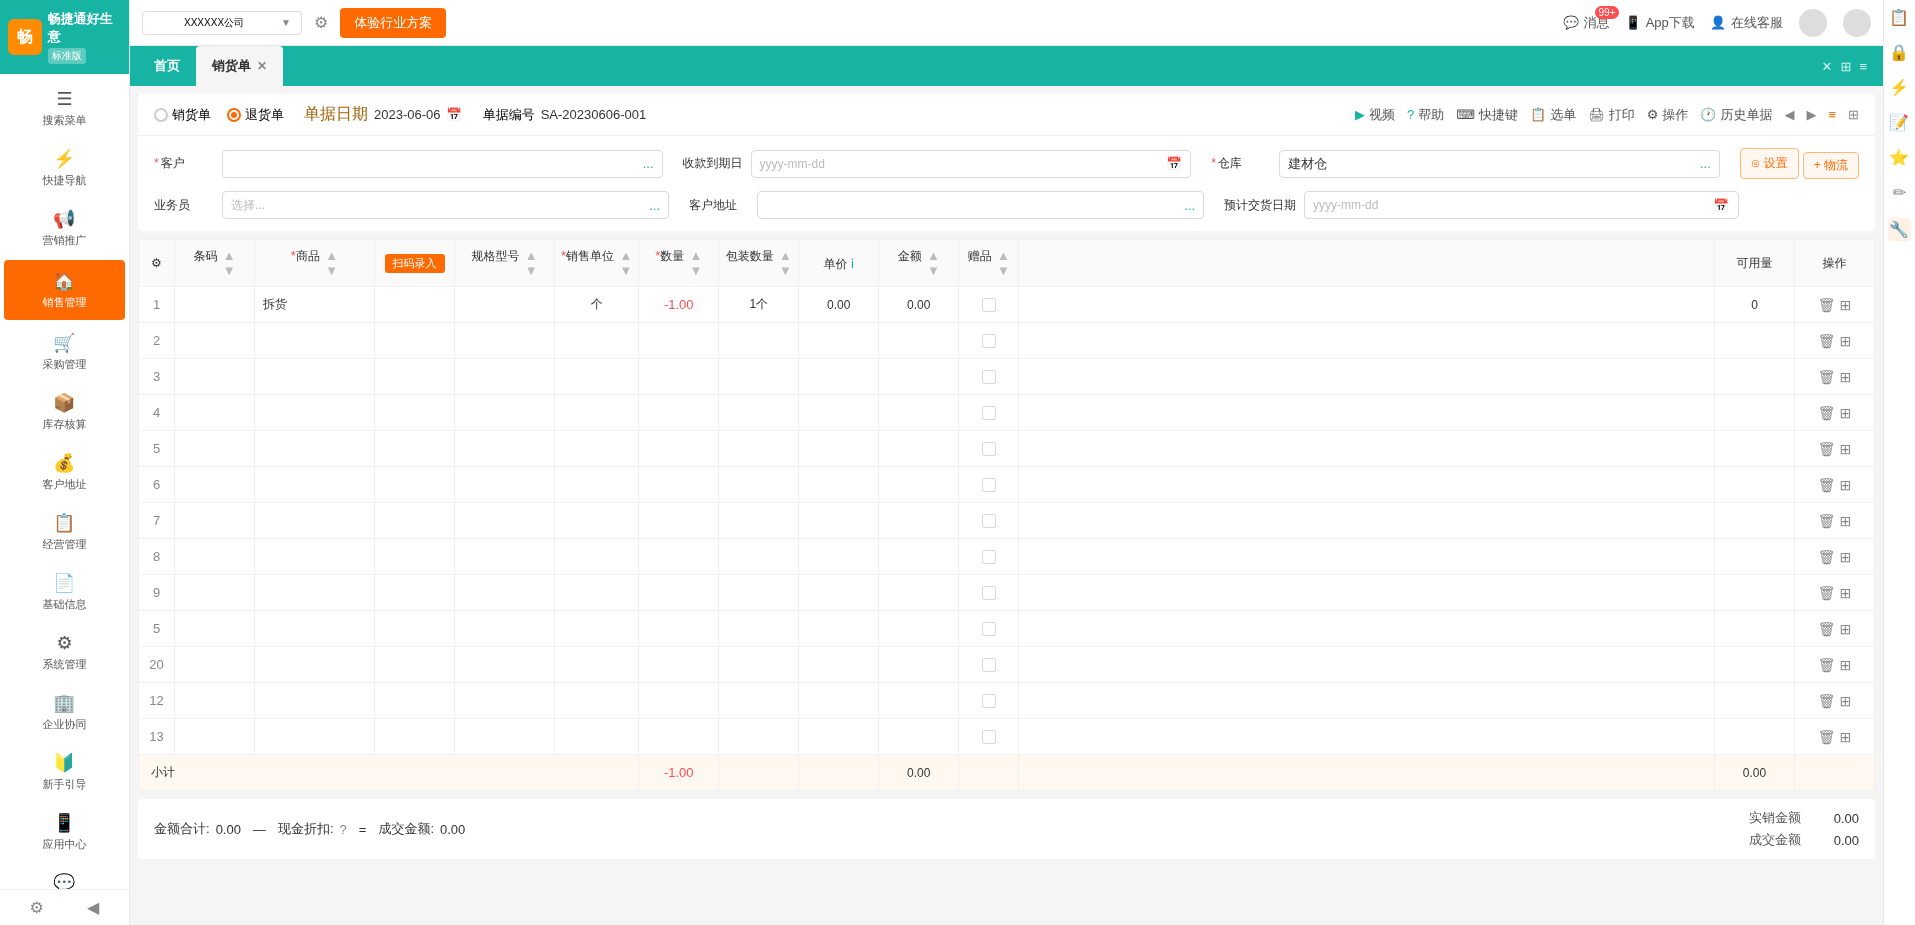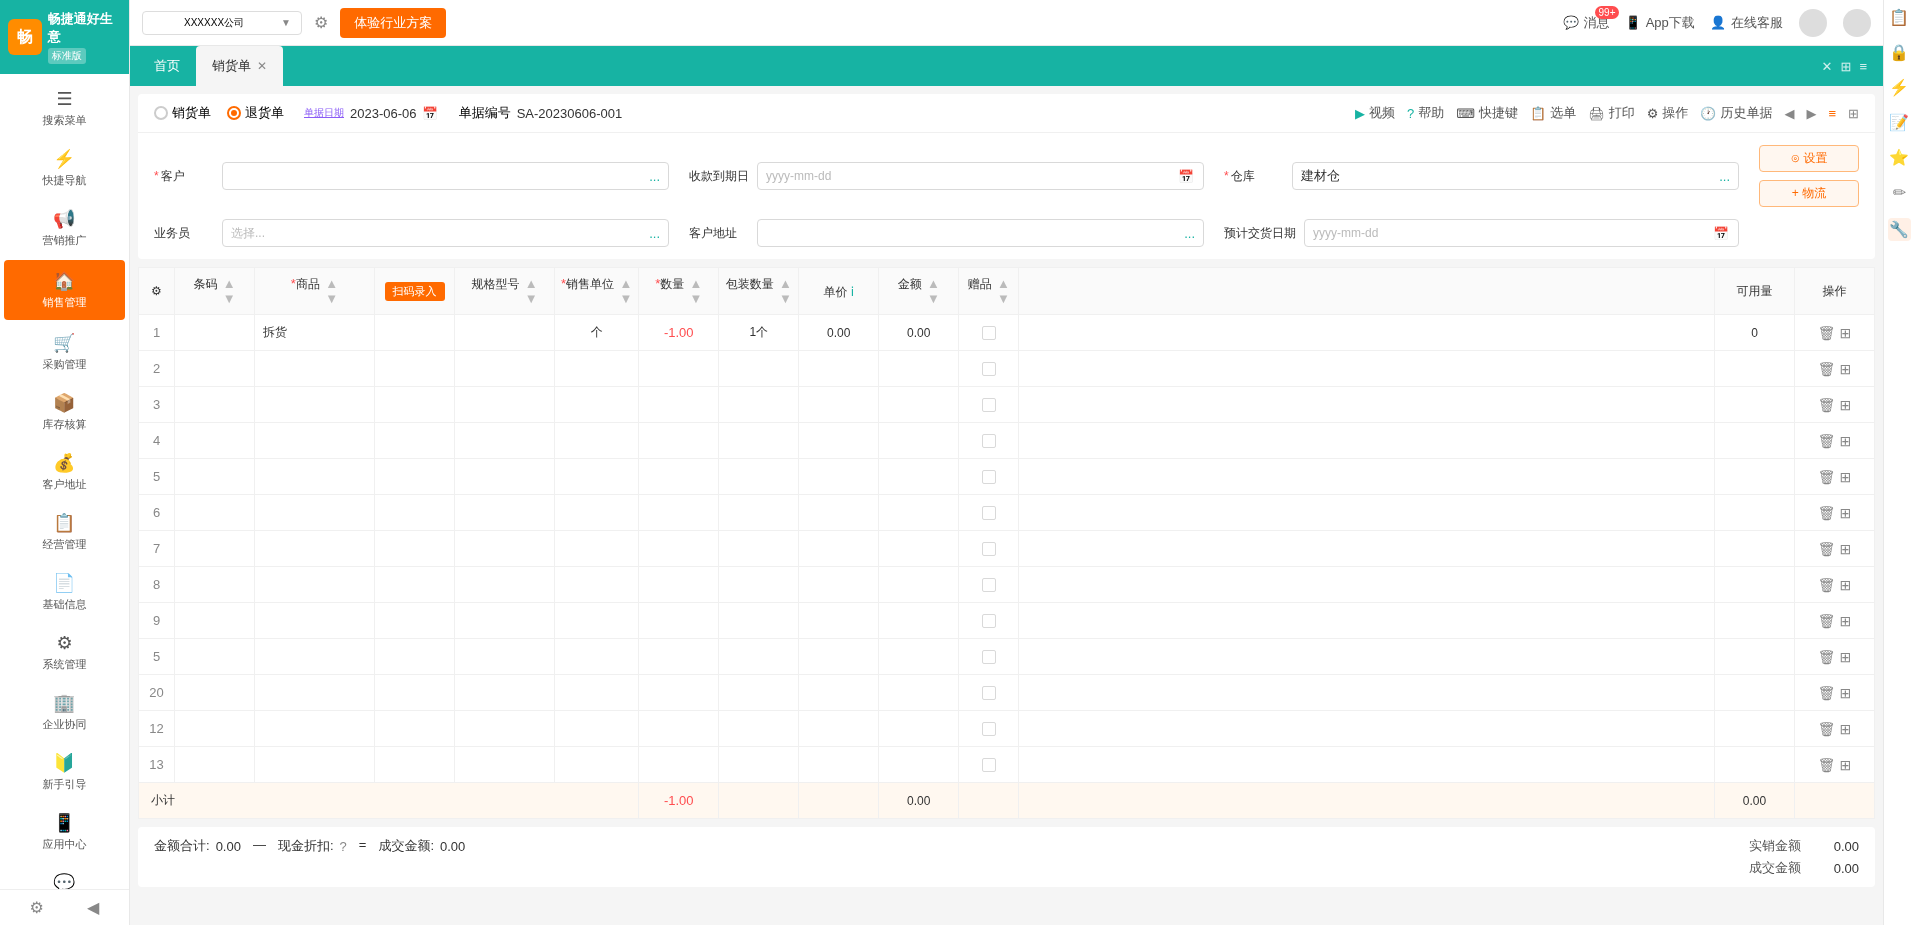--- a/index.html
+++ b/index.html
@@ -31,38 +31,38 @@
     .settings-icon-btn { color: #888; cursor: pointer; font-size: 16px; }
     .trial-btn { background: #ff6a00; color: white; border: none; border-radius: 4px; padding: 6px 14px; cursor: pointer; font-size: 13px; }
     .header-spacer { flex: 1; }
     .header-actions { display: flex; align-items: center; gap: 16px; }
     .header-action-item { display: flex; align-items: center; gap: 4px; color: #555; cursor: pointer; font-size: 12px; position: relative; }
     .badge { position: absolute; top: -8px; right: -10px; background: #ff4d4f; color: white; border-radius: 10px; padding: 1px 4px; font-size: 10px; }
     .avatar { width: 28px; height: 28px; background: #ddd; border-radius: 50%; }
 
     
     .tab-bar { height: 40px; background: #17b3a3; display: flex; align-items: center; padding: 0 8px; gap: 0; }
-    .tab-item { display: flex; align-items: center; gap: 6px; padding: 0 16px; height: 40px; cursor: pointer; color: rgba(255,255,255,0.8); font-size: 13px; }
+    .tab-item { display: flex; align-items: center; gap: 6px; padding: 0 16px; height: 40px; cursor: pointer; color: rgba(255,255,255,0.8); font-size: 13px; font-weight: bold; }
     .tab-item.active { background: #f5f5f5; color: #333; border-radius: 4px 4px 0 0; }
     .tab-item .tab-close { font-size: 12px; color: #888; cursor: pointer; }
     .tab-home { color: white; }
 
     
     .content-area { flex: 1; background: #f5f5f5; overflow-y: auto; display: flex; flex-direction: column; }
     .form-container { background: white; margin: 8px; border-radius: 4px; flex-shrink: 0; }
 
     
     .form-header { padding: 10px 16px; display: flex; align-items: center; gap: 20px; border-bottom: 1px solid #f0f0f0; }
     .radio-group { display: flex; gap: 16px; align-items: center; }
     .radio-item { display: flex; align-items: center; gap: 4px; cursor: pointer; }
     .radio-circle { width: 14px; height: 14px; border: 2px solid #ccc; border-radius: 50%; display: flex; align-items: center; justify-content: center; }
     .radio-circle.active { border-color: #ff6a00; }
     .radio-dot { width: 6px; height: 6px; background: #ff6a00; border-radius: 50%; }
     .form-date { display: flex; align-items: center; gap: 6px; }
-    .form-date label { color: #8b5cf6; font-size: 10px; text-decoration: underline; }
+    .form-date label { color: #a16207; font-size: 16px; }
     .date-value { color: #333; font-weight: 500; }
     .calendar-icon { color: #17b3a3; cursor: pointer; }
     .form-no { display: flex; align-items: center; gap: 6px; }
     .form-no-value { color: #333; }
     .header-right-actions { margin-left: auto; display: flex; align-items: center; gap: 12px; }
     .action-link { display: flex; align-items: center; gap: 4px; color: #555; cursor: pointer; font-size: 12px; }
     .action-link .icon { color: #17b3a3; }
     .btn-setting { background: #fff7f0; border: 1px solid #ffb87a; color: #ff6a00; border-radius: 4px; padding: 4px 10px; cursor: pointer; font-size: 12px; }
     .btn-logistics { background: #fff7f0; border: 1px solid #ffb87a; color: #ff6a00; border-radius: 4px; padding: 4px 10px; cursor: pointer; font-size: 12px; margin-top: 4px; }
 
@@ -70,21 +70,21 @@
     .form-fields { padding: 12px 16px; display: flex; flex-direction: column; gap: 12px; }
     .form-row { display: flex; align-items: center; gap: 20px; }
     .form-field { display: flex; align-items: center; gap: 8px; flex: 1; }
     .field-label { color: #333; font-size: 12px; white-space: nowrap; min-width: 60px; }
     .field-label.required::before { content: '*'; color: #ff4d4f; margin-right: 2px; }
     .field-input { flex: 1; border: 1px solid #d9d9d9; border-radius: 4px; padding: 4px 8px; font-size: 12px; color: #333; min-height: 28px; display: flex; align-items: center; cursor: text; position: relative; }
     .field-input .dots { color: #17b3a3; margin-left: auto; cursor: pointer; }
     .field-input.date-field .cal-icon { color: #17b3a3; margin-left: auto; cursor: pointer; }
     .field-placeholder { color: #bbb; font-size: 12px; }
     .warehouse-value { color: #333; }
-    .form-right-actions { display: flex; flex-direction: column; gap: 4px; min-width: 100px; }
+    .form-right-actions { display: flex; flex-direction: row; gap: 4px; min-width: 100px; }
 
     
     .table-container { margin: 0 8px 8px; background: white; border-radius: 4px; flex-shrink: 0; }
     .table-wrapper { overflow-x: auto; }
     table { width: 100%; border-collapse: collapse; }
     thead th { background: #fafafa; border: 1px solid #f0f0f0; padding: 8px 6px; font-size: 12px; color: #333; text-align: center; white-space: nowrap; font-weight: 500; position: relative; }
     thead th .sort-icons { display: inline-flex; flex-direction: column; margin-left: 2px; font-size: 8px; color: #bbb; }
     thead th .required-star { color: #ff4d4f; }
     tbody td { border: 1px solid #f0f0f0; padding: 6px; font-size: 12px; color: #333; text-align: center; height: 36px; }
     .row-num { color: #888; }
@@ -92,21 +92,21 @@
     .neg-value { color: #ff4d4f; }
     .checkbox-cell { display: flex; justify-content: center; }
     .table-checkbox { width: 14px; height: 14px; border: 1px solid #d9d9d9; border-radius: 2px; cursor: pointer; }
     .action-cell { display: flex; gap: 4px; justify-content: center; }
     .action-icon-btn { background: none; border: none; cursor: pointer; color: #888; font-size: 14px; }
     .subtotal-row td { background: #fff8f0; font-weight: 500; }
     .subtotal-label { text-align: left; padding-left: 12px; color: #333; }
 
     
     .bottom-summary { background: white; margin: 0 8px 4px; border-radius: 4px; padding: 10px 16px; }
-    .summary-row { display: flex; align-items: flex-start; gap: 12px; }
+    .summary-row { display: flex; align-items: center; gap: 12px; }
     .summary-item { display: flex; align-items: center; gap: 6px; font-size: 12px; color: #333; }
     .summary-value { color: #333; font-weight: 500; }
     .dash-icon { color: #333; }
     .eq-icon { color: #333; }
     .question-icon { color: #888; cursor: pointer; }
 
     
     .right-panel { width: 32px; background: #fff; border-left: 1px solid #e8e8e8; display: flex; flex-direction: column; align-items: center; padding: 8px 4px; gap: 16px; flex-shrink: 0; }
     .right-panel-icon { color: #888; cursor: pointer; font-size: 16px; }
     .right-panel-icon.active { color: #ff6a00; background: #fff0e6; border-radius: 4px; padding: 2px; }

